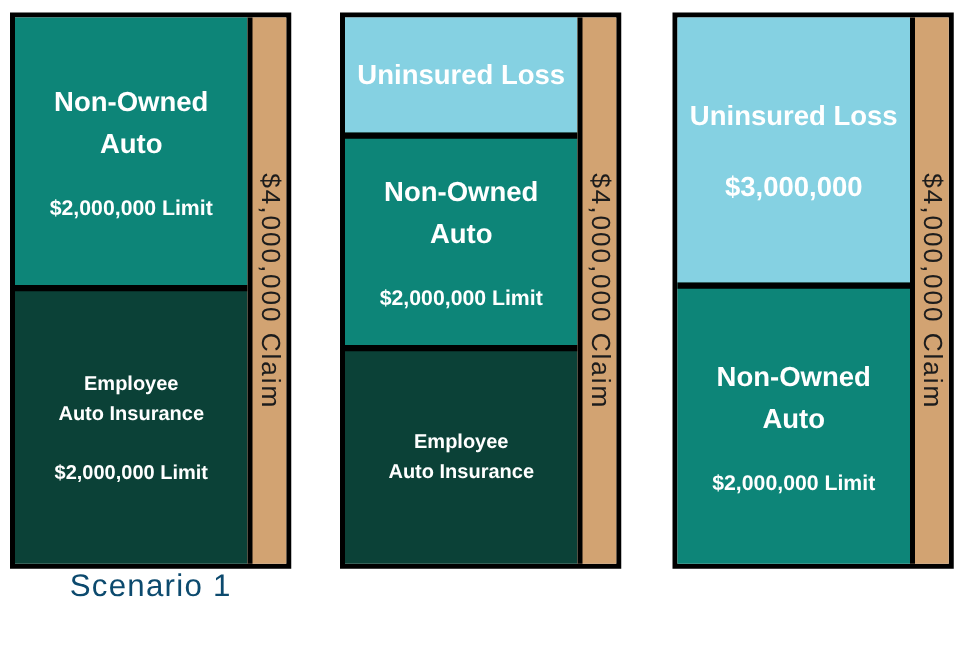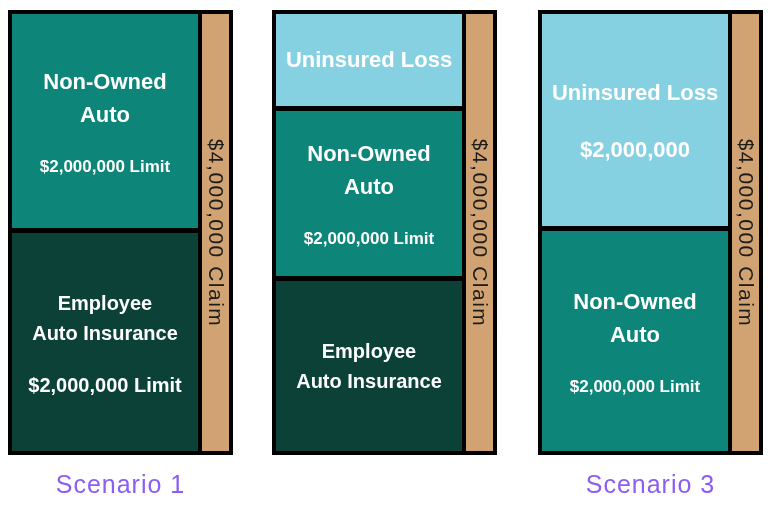--- a/index.html
+++ b/index.html
@@ -54,21 +54,21 @@
   .segment + .segment { border-top: 5px solid #000000; }
 
   .seg-title {
     white-space: pre-line;
     font-size: 22px;
     line-height: 1.5;
   }
   .seg-amount { font-size: 17px; }
 
   .segment.emp .seg-title,
-  .segment.emp .seg-amount { font-size: 20px; }
+  .segment.emp .seg-amount { font-size: 16px; }
 
   .segment.blue { gap: 28px; }
   .segment.blue .seg-title,
   .segment.blue .seg-amount { font-size: 22px; }
   .segment.blue.tight { gap: 11px; }
   .segment.blue.tight .seg-title,
   .segment.blue.tight .seg-amount { font-size: 22px; }
 
   .claim-strip {
     width: 31px;
@@ -83,26 +83,26 @@
     left: 50%;
     transform: translate(-50%, -50%);
     writing-mode: vertical-rl;
     white-space: nowrap;
     font-size: 21px;
     font-weight: 400;
     letter-spacing: 1.5px;
     color: #1c1c1c;
   }
   .scenario-label {
-    margin-top: 15px;
+    margin-top: 0;
     text-align: center;
     font-size: 25px;
     font-weight: 400;
     letter-spacing: 1px;
-    color: #8b5cf6;
+    color: #0c4a6e;
   }
 </style>
 </head>
 <body>
 
 <div class="canvas">
 
   <div class="scenario" id="scenario-1">
     <div class="box">
       <div class="segments">
@@ -144,28 +144,27 @@
         <span class="claim-text">$4,000,000 Claim</span>
       </div>
     </div>
   </div>
 
   <div class="scenario" id="scenario-3">
     <div class="box">
       <div class="segments">
         <div class="segment blue" style="background: rgb(133, 209, 226); height: 48.5%;">
           <div class="seg-title">Uninsured Loss</div>
-          <div class="seg-amount">$2,000,000</div>
+          <div class="seg-amount">$3,000,000</div>
         </div>
         <div class="segment" style="background: rgb(13, 133, 120); height: 51.5%;">
           <div class="seg-title">Non-Owned
 Auto</div>
           <div class="seg-amount">$2,000,000 Limit</div>
         </div>
       </div>
       <div class="claim-strip" style="background: rgb(210, 163, 114);">
         <span class="claim-text">$4,000,000 Claim</span>
       </div>
     </div>
-    <div class="scenario-label">Scenario 3</div>
   </div>
 
 </div>
 
 </body></html>

